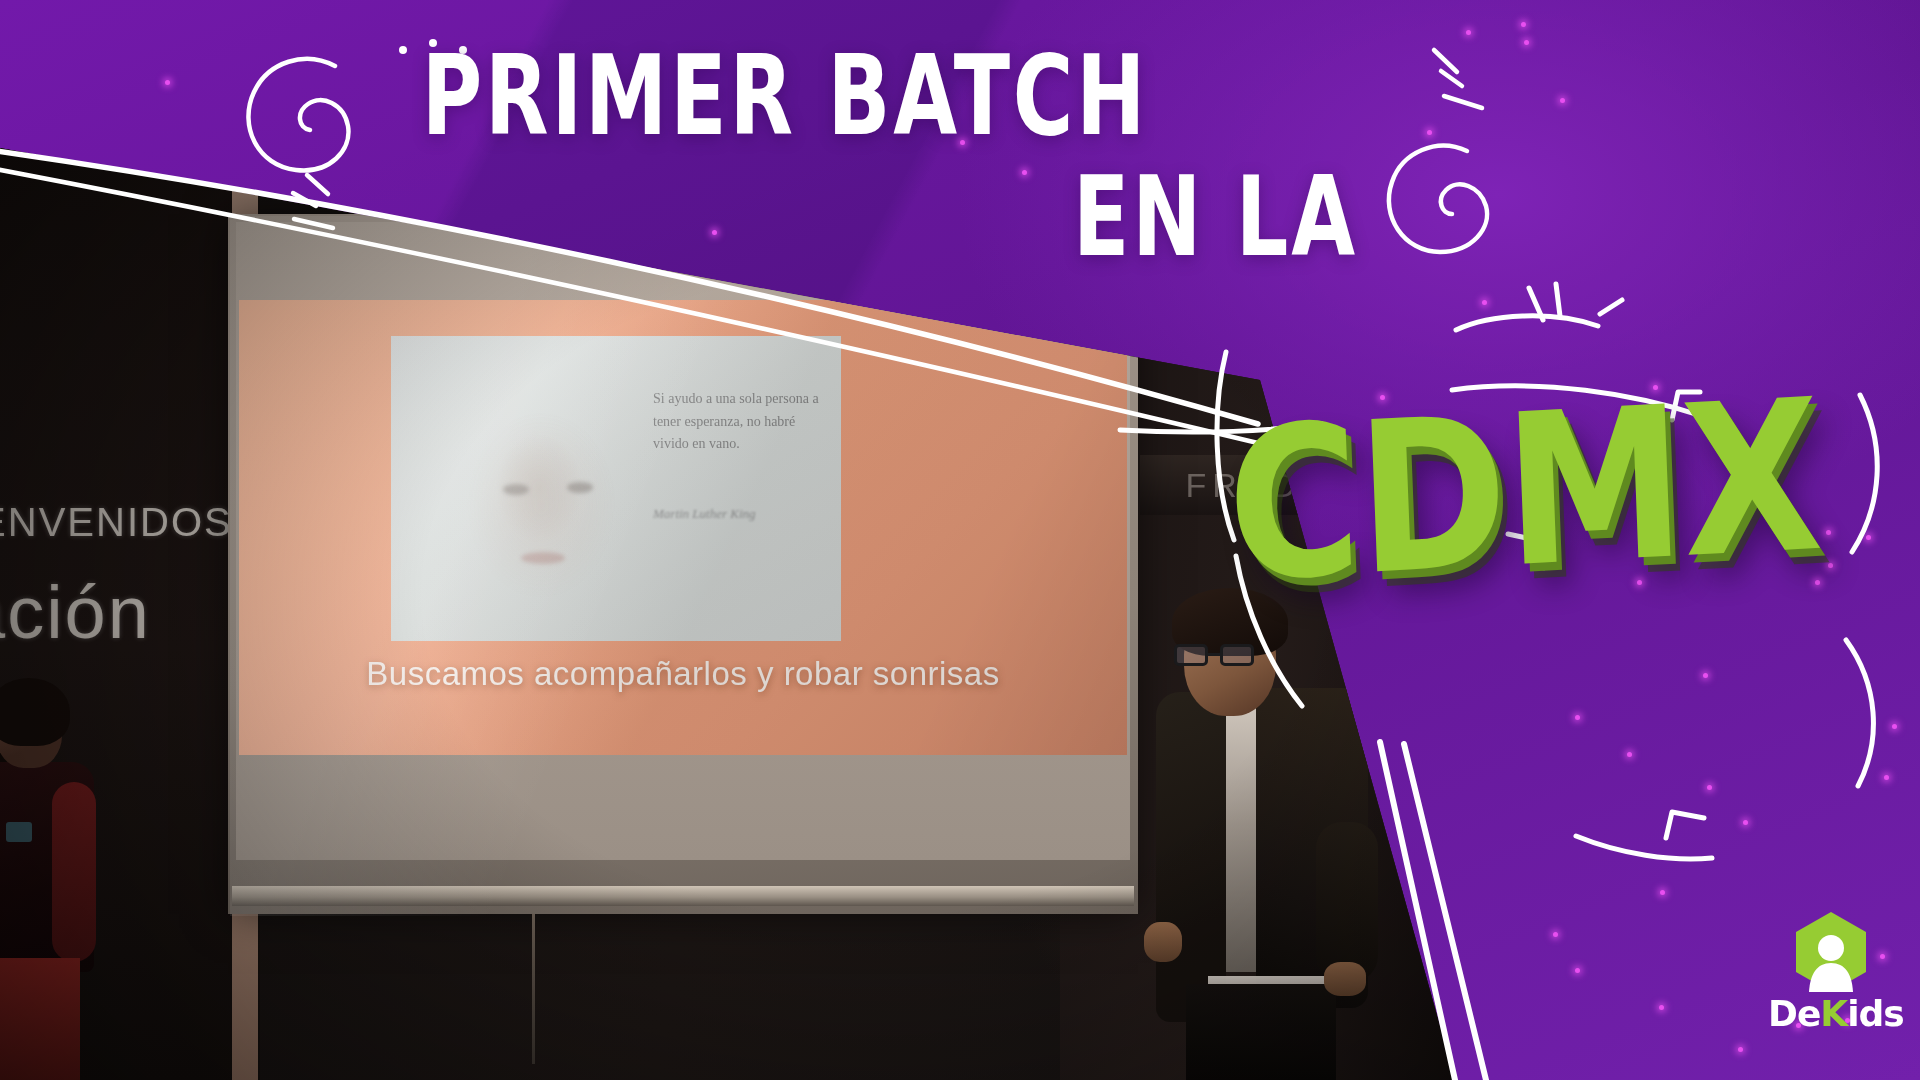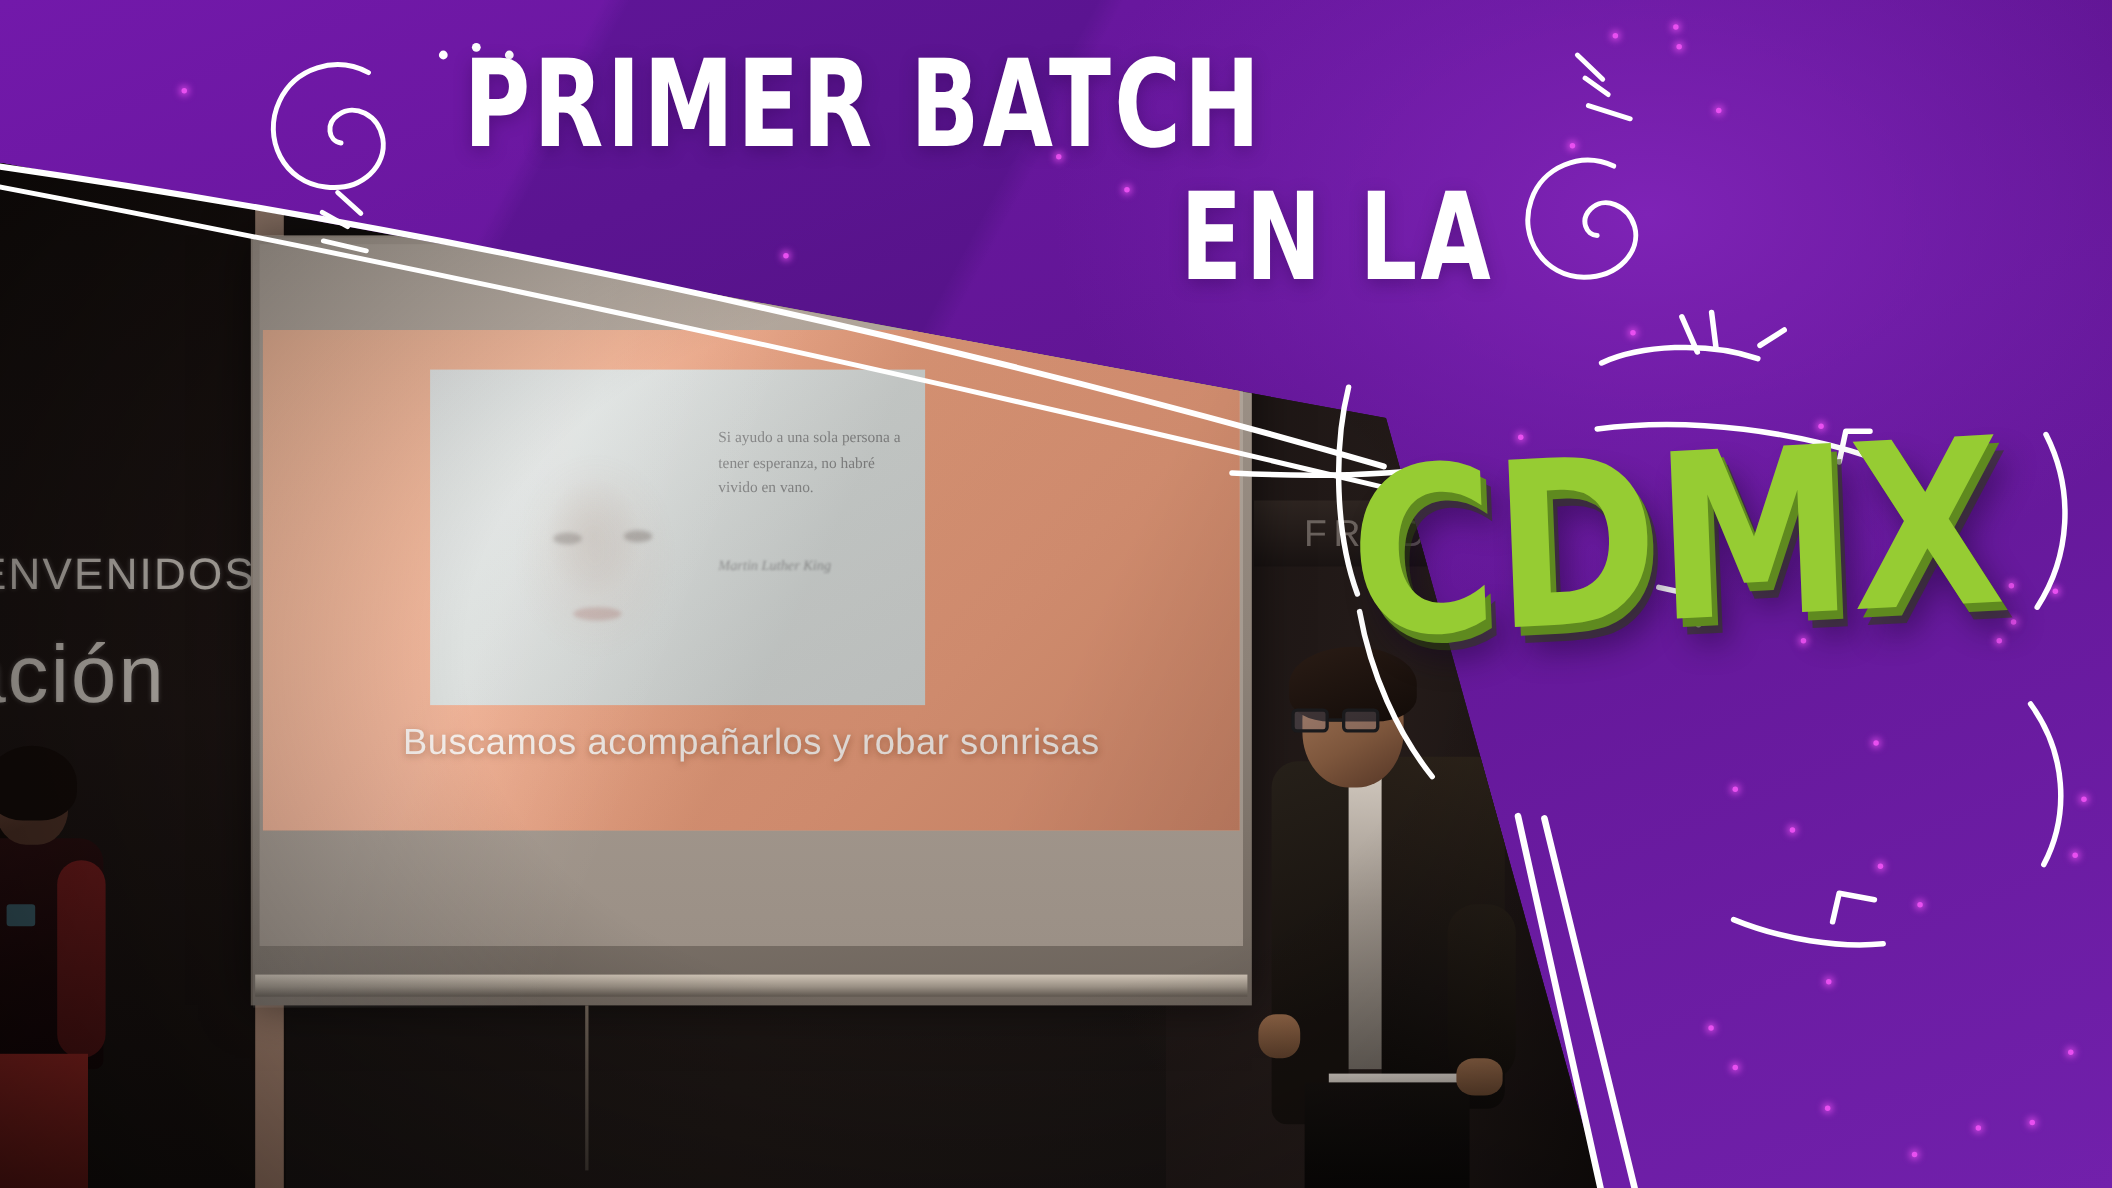--- a/index.html
+++ b/index.html
@@ -410,14 +410,26 @@
       <line x1="1404" y1="744" x2="1486" y2="1080"></line>
     </g>
   </svg>
 
   <div class="title-wrap">
     <div class="tline tline1">PRIMER BATCH</div>
     <div class="tline tline2">EN LA</div>
   </div>
   <div class="cdmx">CDMX</div>
 
+  <div class="logo">
+    <div class="logo-mark">
+      <svg viewBox="0 0 78 84" width="78" height="84">
+        <path d="M39 2 L74 22 L74 62 L39 82 L4 62 L4 22 Z" fill="#96cc33"></path>
+        <circle cx="39" cy="38" r="13" fill="#ffffff"></circle>
+        <path d="M39 53 C 25 53, 18 64, 17 82 L 61 82 C 60 64, 53 53, 39 53 Z" fill="#ffffff"></path>
+      </svg>
+    </div>
+    <div class="logo-txt">
+      <span>De</span><span class="k">K</span><span>ids</span>
+    </div>
+  </div>
 
 </div>
 
 </body></html>

